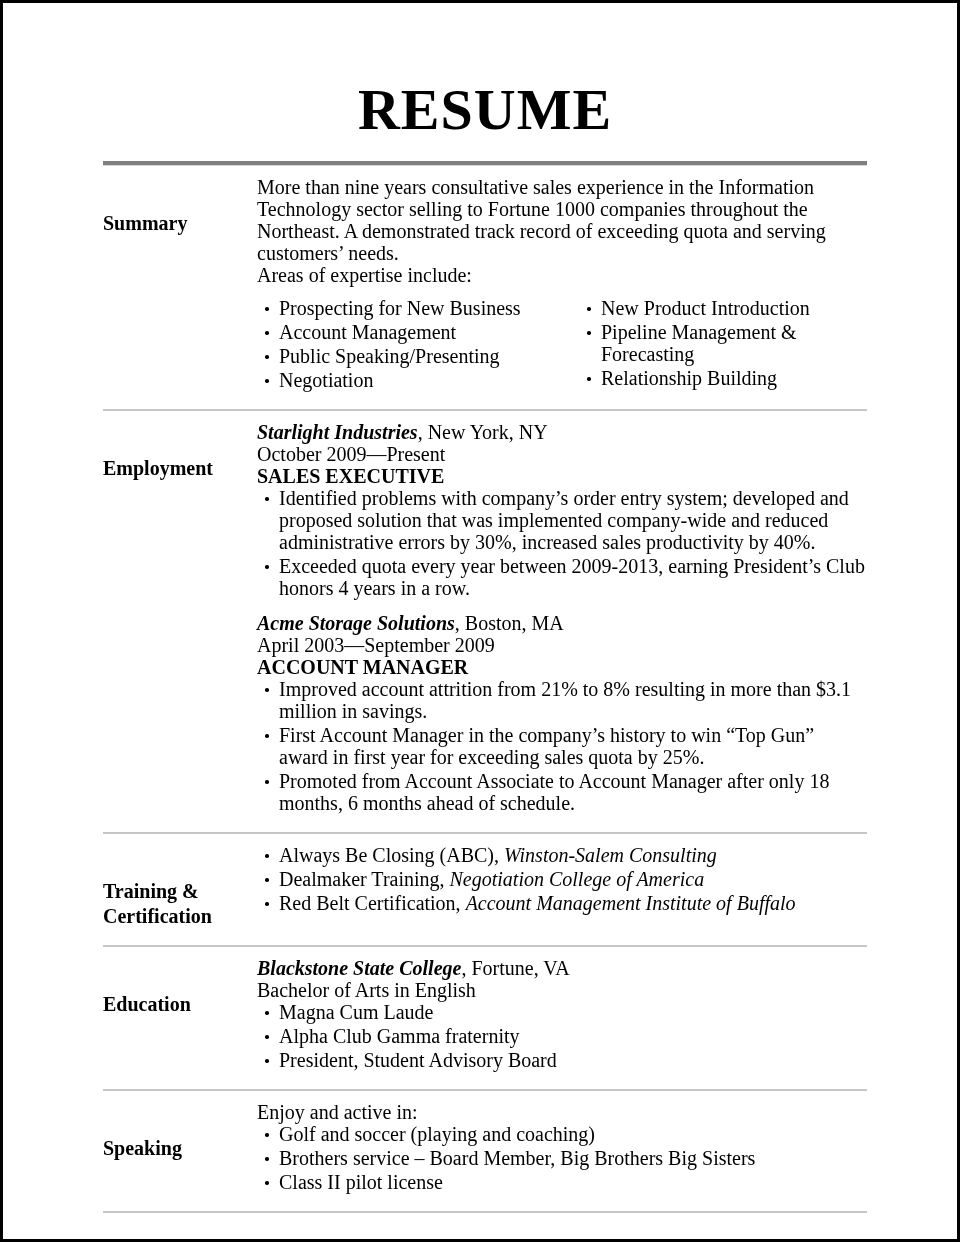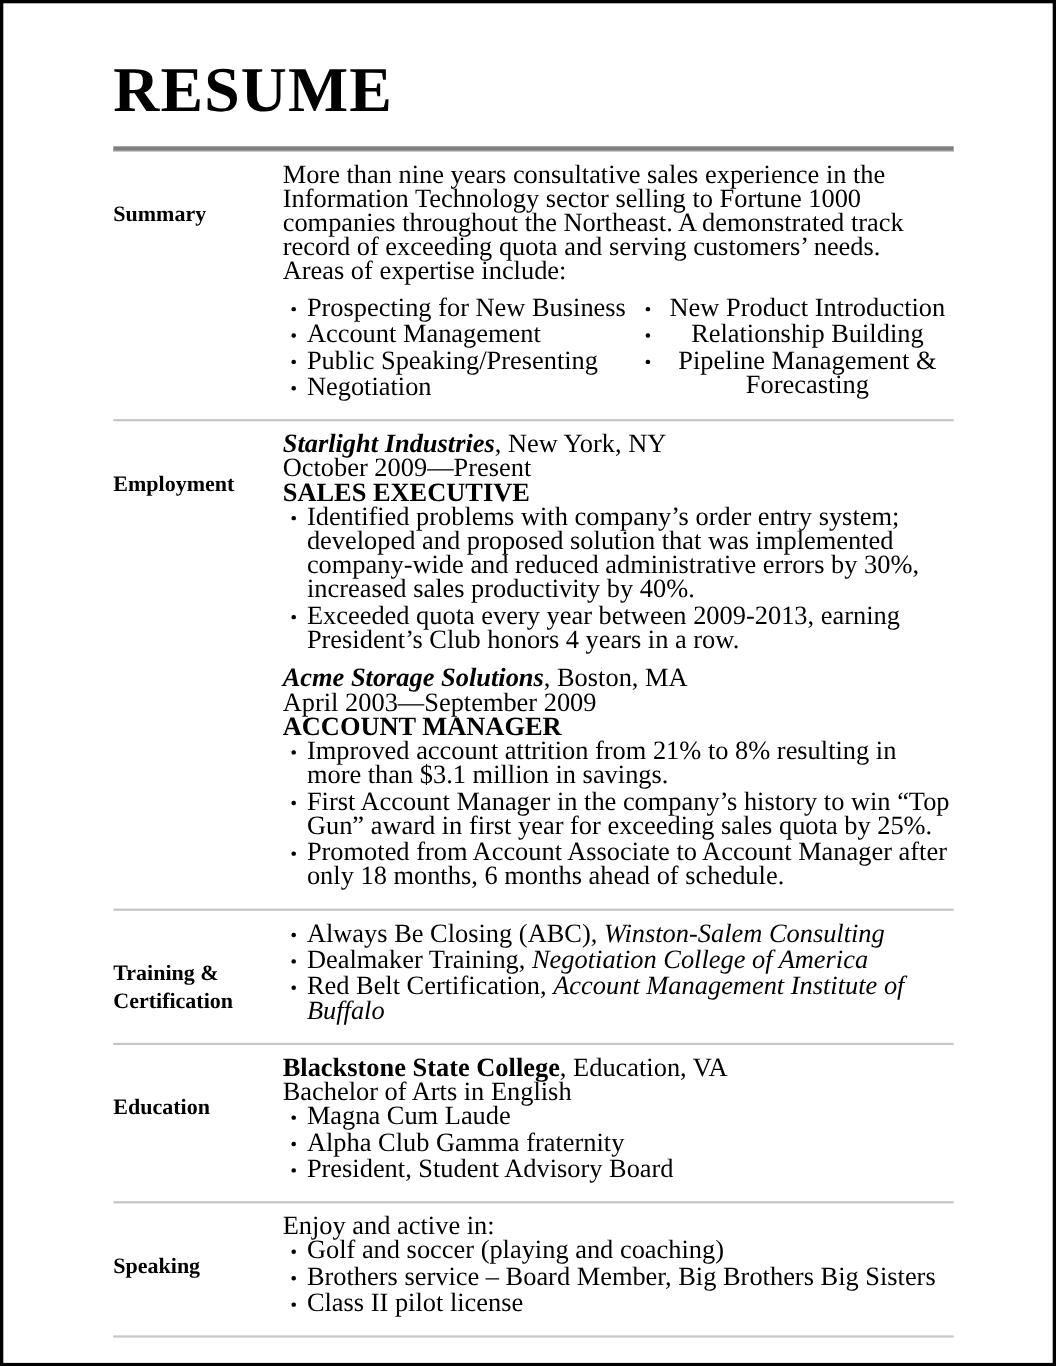--- a/index.html
+++ b/index.html
@@ -8,51 +8,51 @@
     position:relative;
     width:960px; height:1242px;
     border:3px solid #000;
     background:#fff;
     font-family:"Liberation Serif","DejaVu Serif",serif;
     color:#000;
     overflow:hidden;
   }
   .inner { padding:0 90px 0 100px; }
   .doc-title {
-    text-align:left;
+    text-align:center;
     font-size:58px;
     font-weight:700;
     letter-spacing:1px;
-    margin-top:46px;
+    margin-top:74px;
     line-height:66px;
   }
   .divider-thick {
     height:5px;
     background:var(--divider-thick,#7f7f7f);
     border-bottom:1px solid #d8d8d8;
     margin-top:18px;
   }
   .divider-thin {
     height:2px;
     background:var(--divider-thin,#c6c6c6);
   }
   .section { display:flex; padding:10px 0 16px; }
   .label-col {
     width:154px; flex-shrink:0;
     font-weight:700; font-size:20px; line-height:25px;
     padding-top:1px;
     margin-top:34px;
   }
-  .content-col { flex:1; font-size:24px; line-height:22px; }
+  .content-col { flex:1; font-size:20px; line-height:22px; }
 
   .para { margin-bottom:0; }
   .intro-line { }
   .cols { display:flex; margin-top:11px; }
   .col-left { width:322px; }
-  .col-right { flex:1;text-align:center; }
+  .col-right { flex:1; }
 
   ul.dotlist { list-style:none; }
   ul.dotlist li {
     position:relative;
     padding-left:22px;
     margin-bottom:2px;
   }
   ul.dotlist li::before {
     content:"";
     position:absolute;
@@ -62,21 +62,21 @@
     background:#000;
   }
 
   .job { margin-bottom:13px; }
   .job:last-child { margin-bottom:0; }
   .job-header { display:flex; justify-content:space-between;flex-direction:column; }
   .company { font-weight:700; font-style:italic; }
   .job-dates { white-space:nowrap; }
   .job-title { font-weight:700; }
   .italic { font-style:italic; }
-  .school { font-weight:700; }
+  .school { font-weight:700; font-style:italic; }
 </style>
 </head>
 <body>
 
 <div class="page">
   <div class="inner">
 
     <h1 class="doc-title">RESUME</h1>
 
     <div class="divider-thick"></div>
@@ -88,22 +88,22 @@
         <div class="intro-line">Areas of expertise include:</div>
         <div class="cols">
           <ul class="dotlist col-left">
             <li><span>Prospecting for New Business</span></li>
             <li><span>Account Management</span></li>
             <li><span>Public Speaking/Presenting</span></li>
             <li><span>Negotiation</span></li>
           </ul>
           <ul class="dotlist col-right">
             <li><span>New Product Introduction</span></li>
+            <li><span>Pipeline Management &amp; Forecasting</span></li>
             <li><span>Relationship Building</span></li>
-            <li><span>Pipeline Management &amp; Forecasting</span></li>
           </ul>
         </div>
       </div>
     </div>
 
     <div class="divider-thin"></div>
 
     <div class="section">
       <div class="label-col">Employment</div>
       <div class="content-col">
@@ -147,21 +147,21 @@
           <li><span>Red Belt Certification, </span><span class="italic">Account Management Institute of Buffalo</span></li>
         </ul>
       </div>
     </div>
 
     <div class="divider-thin"></div>
 
     <div class="section">
       <div class="label-col">Education</div>
       <div class="content-col">
-        <div><span class="school">Blackstone State College</span><span>, Education, VA</span></div>
+        <div><span class="school">Blackstone State College</span><span>, Fortune, VA</span></div>
         <div>Bachelor of Arts in English</div>
         <ul class="dotlist">
           <li><span>Magna Cum Laude</span></li>
           <li><span>Alpha Club Gamma fraternity</span></li>
           <li><span>President, Student Advisory Board</span></li>
         </ul>
       </div>
     </div>
 
     <div class="divider-thin"></div>

